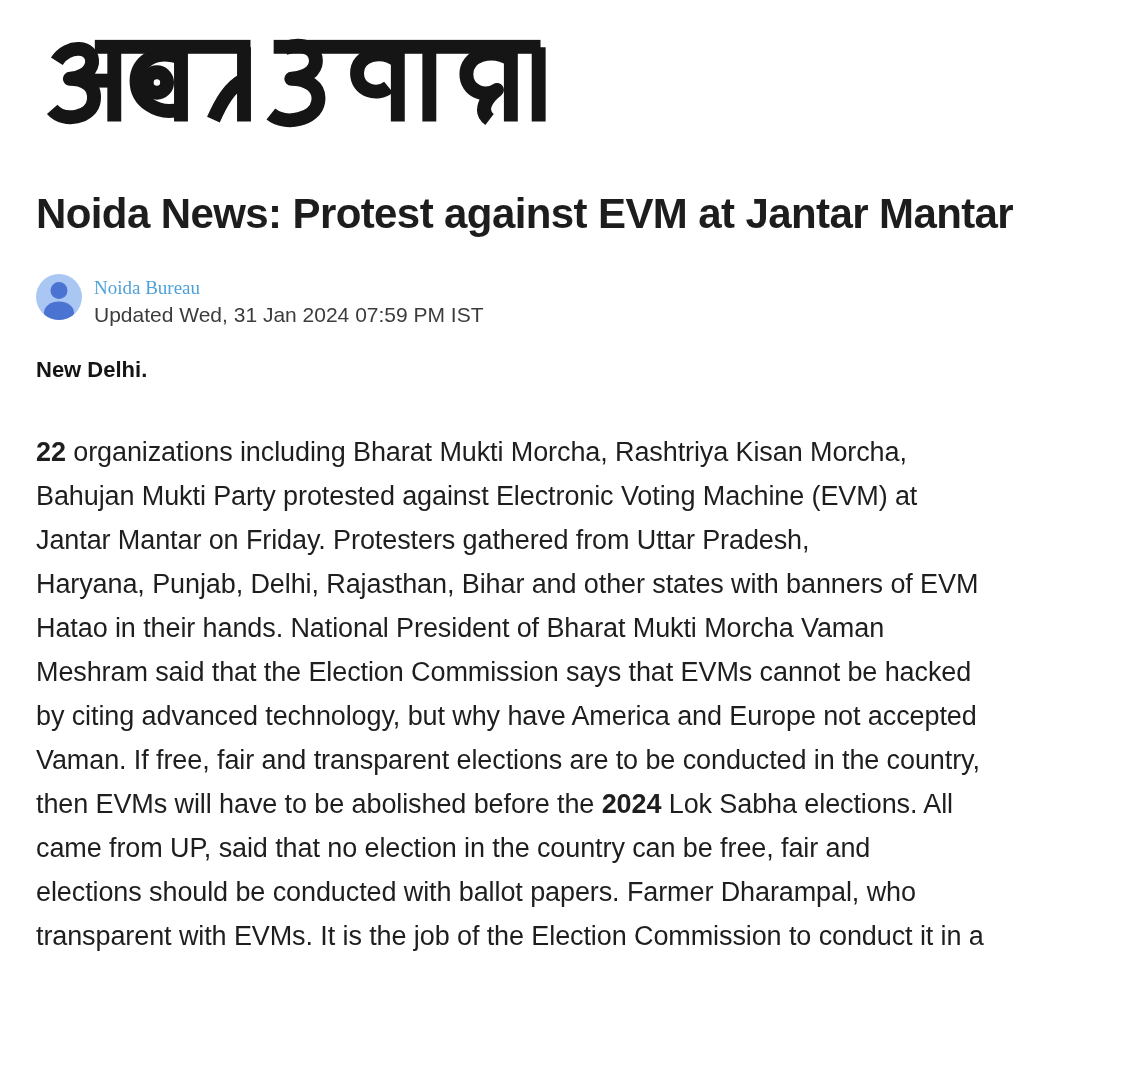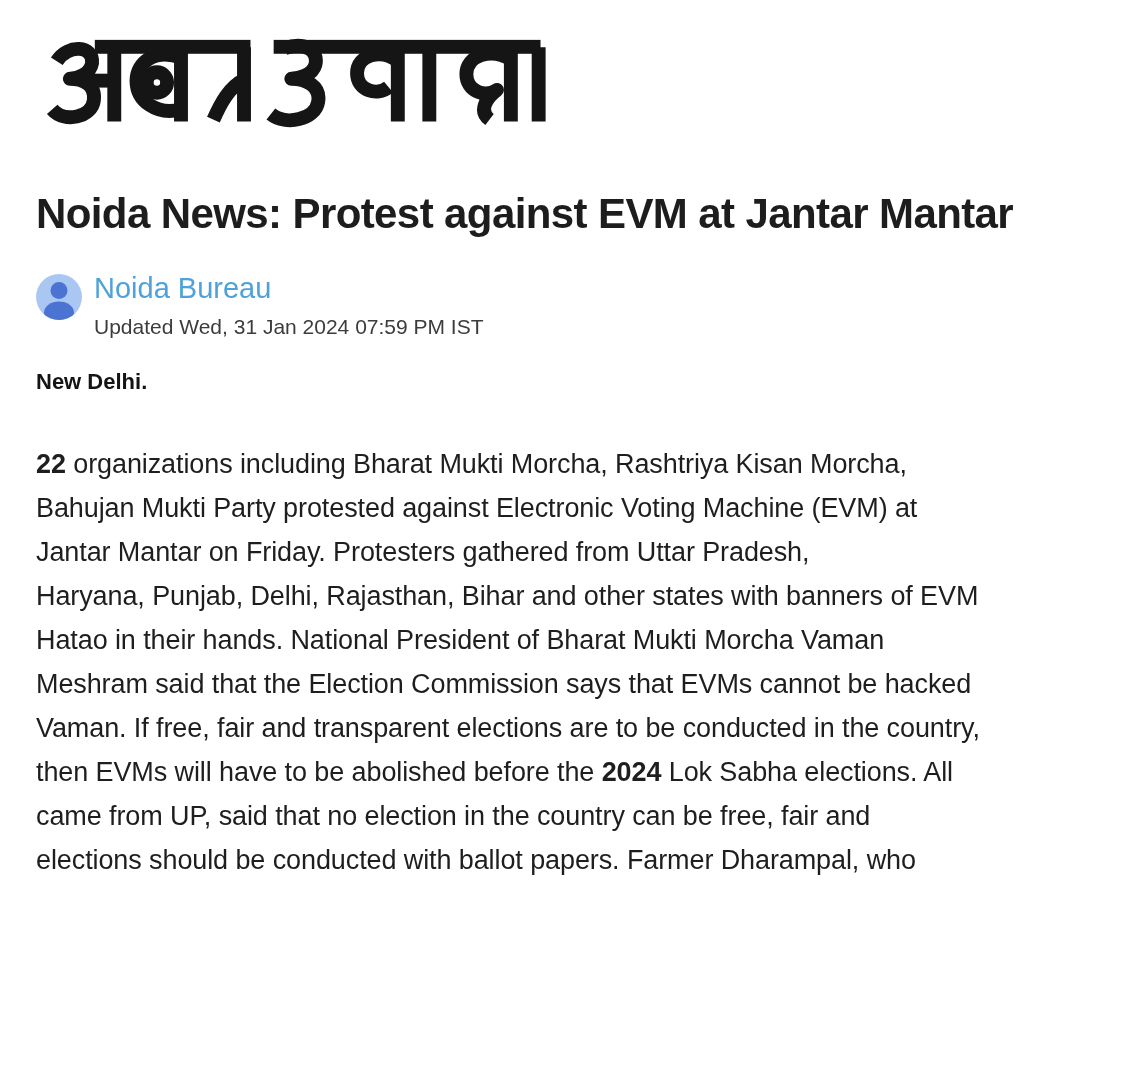--- a/index.html
+++ b/index.html
@@ -39,28 +39,29 @@
   }
   .avatar {
     flex: 0 0 auto;
     width: 46px;
     height: 46px;
     display: block;
   }
   .byline-text { padding-top: 2px; }
   .author-link {
     display: inline-block;
-    font-size: 29px;
+    font-size: 19px;
     line-height: 24px;
     color: #4fa1d9;
     text-decoration: none;
     cursor: pointer;
+    font-family: Liberation Serif, serif;
   }
   .updated {
-    margin-top: 13px;
+    margin-top: 3px;
     font-size: 21px;
     line-height: 24px;
     color: #3c3c3c;
   }
   .dateline {
     margin-top: 26px;
     font-size: 22px;
     line-height: 34px;
     font-weight: 700;
     color: #141414;
@@ -138,19 +139,21 @@
 
   <div class="dateline">New Delhi.</div>
 
   <div class="article-body" id="article-body">
       <div class="body-line"><b>22</b> organizations including Bharat Mukti Morcha, Rashtriya Kisan Morcha,</div>
       <div class="body-line">Bahujan Mukti Party protested against Electronic Voting Machine (EVM) at</div>
       <div class="body-line">Jantar Mantar on Friday. Protesters gathered from Uttar Pradesh,</div>
       <div class="body-line">Haryana, Punjab, Delhi, Rajasthan, Bihar and other states with banners of EVM</div>
       <div class="body-line">Hatao in their hands. National President of Bharat Mukti Morcha Vaman</div>
       <div class="body-line">Meshram said that the Election Commission says that EVMs cannot be hacked</div>
+      <div class="body-line">by citing advanced technology, but why have America and Europe not accepted</div>
       <div class="body-line">Vaman. If free, fair and transparent elections are to be conducted in the country,</div>
       <div class="body-line">then EVMs will have to be abolished before the <b>2024</b> Lok Sabha elections. All</div>
       <div class="body-line">came from UP, said that no election in the country can be free, fair and</div>
       <div class="body-line">elections should be conducted with ballot papers. Farmer Dharampal, who</div>
+      <div class="body-line">transparent with EVMs. It is the job of the Election Commission to conduct it in a</div>
     </div>
 
 </div>
 
 </body></html>

